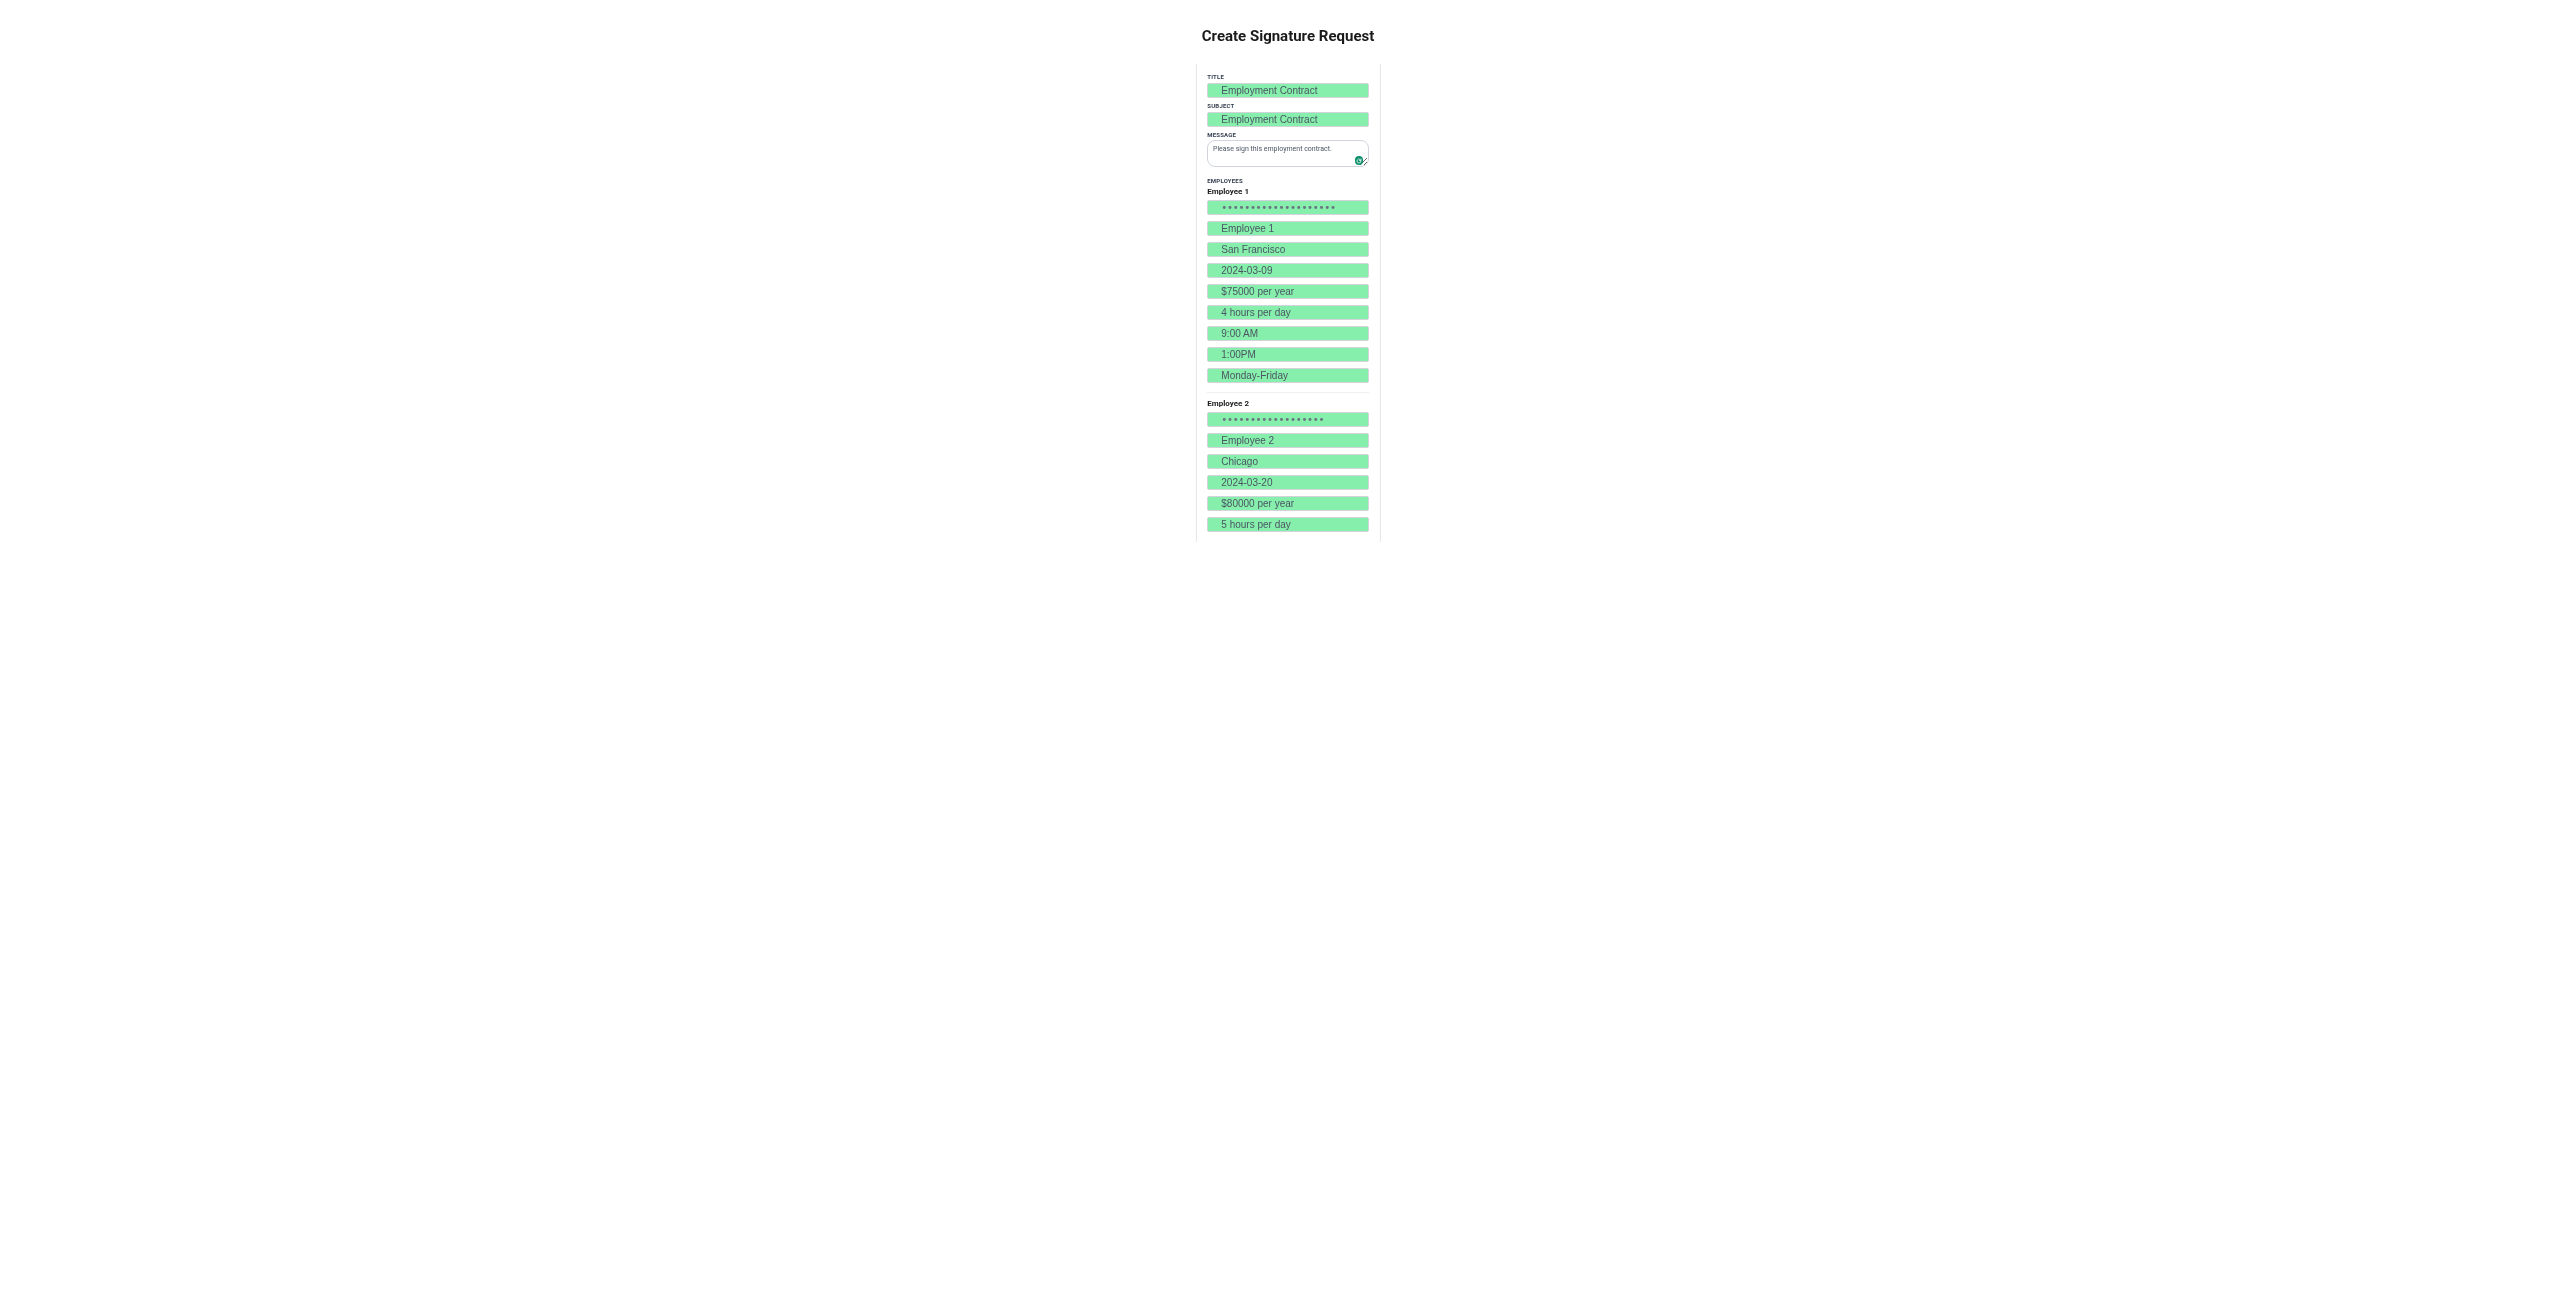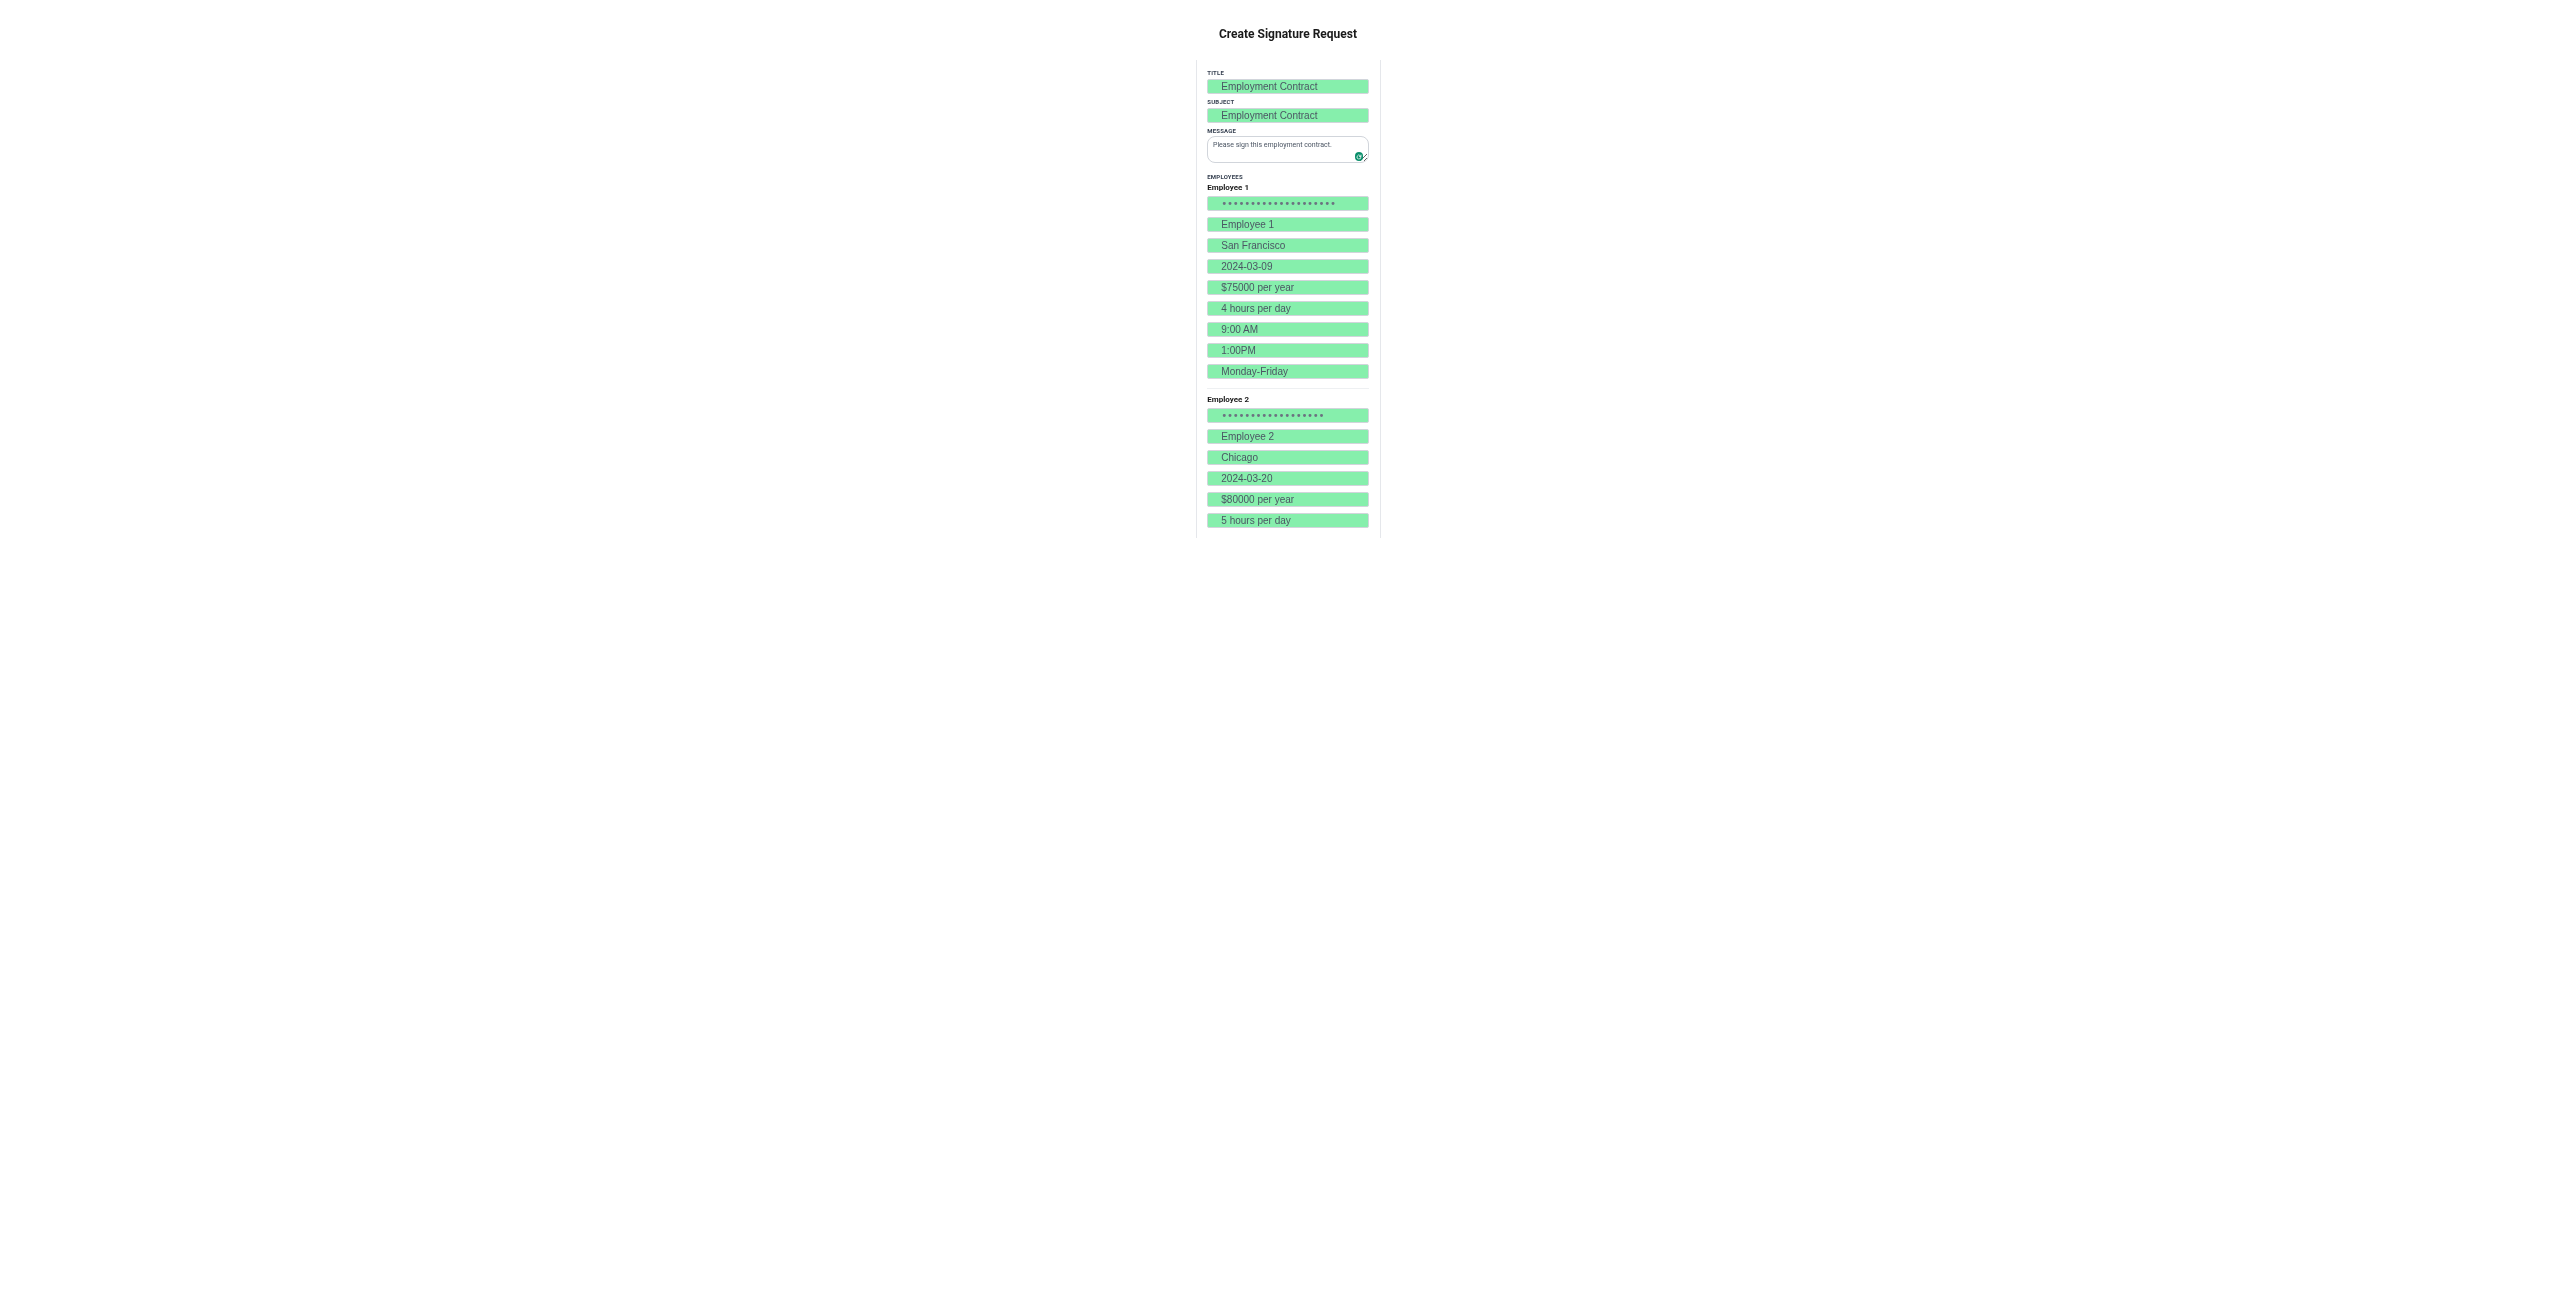--- a/index.html
+++ b/index.html
@@ -11,21 +11,21 @@
     color: #1a1a1a;
   }
   .page {
     width: 100%;
     display: flex;
     flex-direction: column;
     align-items: center;
     padding-top: 27px;
   }
   .page-title {
-    font-size: 12px;
+    font-size: 15px;
     font-weight: 700;
     margin: 0 0 19px 0;
     color: #1a1a1a;
   }
   .card {
     width: 185px;
     border-left: 0.7px solid #e5e7eb;
     border-right: 0.7px solid #e5e7eb;
     padding: 9.4px 10.8px 10.8px 10.8px;
     background: #ffffff;

